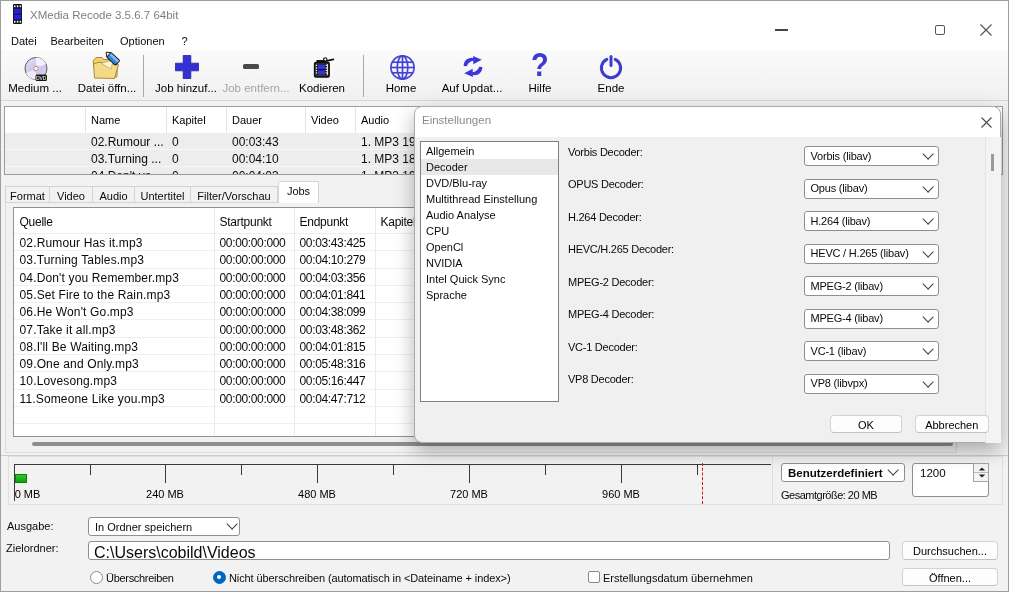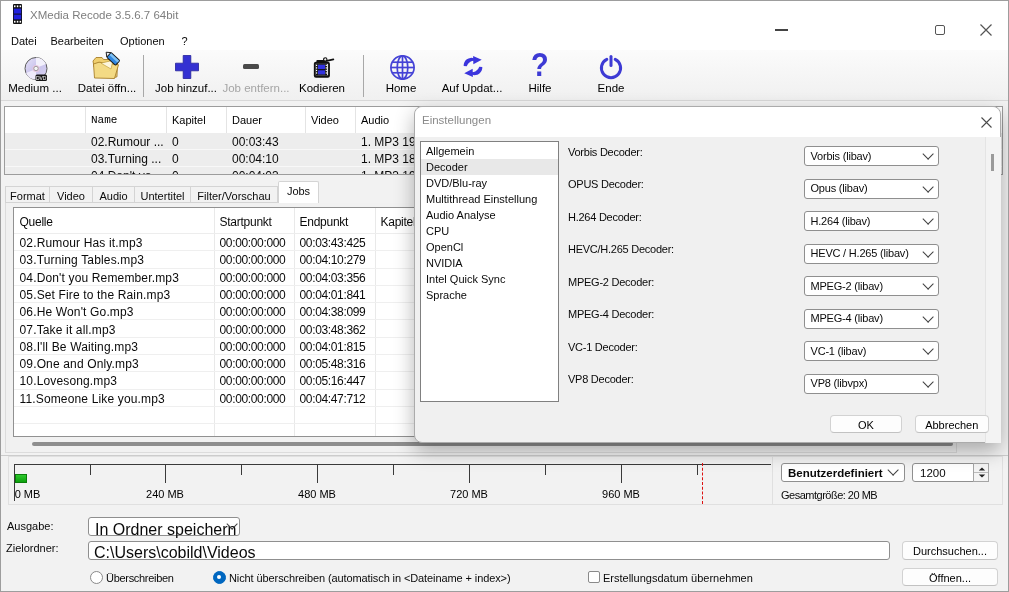--- a/index.html
+++ b/index.html
@@ -209,21 +209,21 @@
 <div class="tblabel" style="left:472px;">Auf Updat...</div>
 <div class="tblabel" style="left:540px;">Hilfe</div>
 <div class="tblabel" style="left:611px;">Ende</div>
 
 <div id="ulist">
   <div class="ucol" style="left:80px;"></div>
   <div class="ucol" style="left:161px;"></div>
   <div class="ucol" style="left:221px;"></div>
   <div class="ucol" style="left:300px;"></div>
   <div class="ucol" style="left:350px;"></div>
-  <div class="uhead" style="left:86px;font-family:Liberation Mono, monospace;">Name</div>
+  <div class="uhead" style="left:86px;">Name</div>
   <div class="uhead" style="left:167px;">Kapitel</div>
   <div class="uhead" style="left:227px;">Dauer</div>
   <div class="uhead" style="left:306px;">Video</div>
   <div class="uhead" style="left:356px;">Audio</div>
   <div id="urows">
     <div class="urow" style="top:0px;border-bottom:1px solid #f8f8f8;">
       <div class="ucell" style="left:86px;">02.Rumour ...</div>
       <div class="ucell" style="left:167px;">0</div>
       <div class="ucell" style="left:227px;">00:03:43</div>
       <div class="ucell" style="left:356px;">1. MP3 193 kBit/s</div>
@@ -346,34 +346,34 @@
 <div class="glabel" style="left:27.5px;">0 MB</div>
 <div class="glabel" style="left:165px;">240 MB</div>
 <div class="glabel" style="left:317px;">480 MB</div>
 <div class="glabel" style="left:469px;">720 MB</div>
 <div class="glabel" style="left:621px;">960 MB</div>
 
 <div class="combo" style="left:781px;top:463px;width:124px;height:19px;font-weight:bold;">
     <div class="v" style="font-size:11.5px;">Benutzerdefiniert</div>
   </div>
 <div class="chev" style="left:888.5px;top:468px;"></div>
-<div class="input" style="left:912px;top:463px;width:77px;height:19px;">
+<div class="input" style="left:912px;top:463px;width:77px;height:34px;">
     <div class="v" style="left:7px;font-size:11.5px;">1200</div>
   </div>
 <div class="abs" style="left:973px;top:463px;width:16px;height:19px;border:1px solid #a5a5a5;background:#f4f4f4;"></div>
 <div class="abs" style="left:974px;top:472px;width:14px;height:1px;background:#bbb;"></div>
 <svg class="abs" style="left:976.5px;top:466px;" width="10" height="13" viewBox="0 0 10 13">
   <path d="M1.8,4.4 L5,1.4 L8.2,4.4 Z" fill="#222"></path>
   <path d="M1.8,8.4 L5,11.4 L8.2,8.4 Z" fill="#222"></path>
 </svg>
 <div class="txt" style="left:781px;top:488.5px;letter-spacing:-0.5px;">Gesamtgröße: 20 MB</div>
 
 <div class="txt" style="left:7px;top:519.5px;">Ausgabe:</div>
 <div class="combo" style="left:88px;top:517px;width:152px;height:19px;">
-    <div class="v" style="font-size:16px;top:2.5px;">In Ordner speichern</div>
+    <div class="v" style="font-size:11px;top:2.5px;">In Ordner speichern</div>
   </div>
 <div class="chev" style="left:227.5px;top:522px;"></div>
 <div class="txt" style="left:6px;top:542px;">Zielordner:</div>
 <div class="input" style="left:88px;top:540.5px;width:802px;height:19px;">
     <div class="v" style="font-size:16px;top:2.5px;left:5px;">C:\Users\cobild\Videos</div>
   </div>
 <div class="btn" style="left:902px;top:541px;width:96px;height:19px;padding-top:3px;">Durchsuchen...</div>
 <div class="radio" style="left:89.5px;top:570.5px;"></div>
 <div class="txt" style="left:106px;top:571.5px;letter-spacing:-0.3px;">Überschreiben</div>
 <div class="radio on" style="left:212.5px;top:570.5px;"></div>

